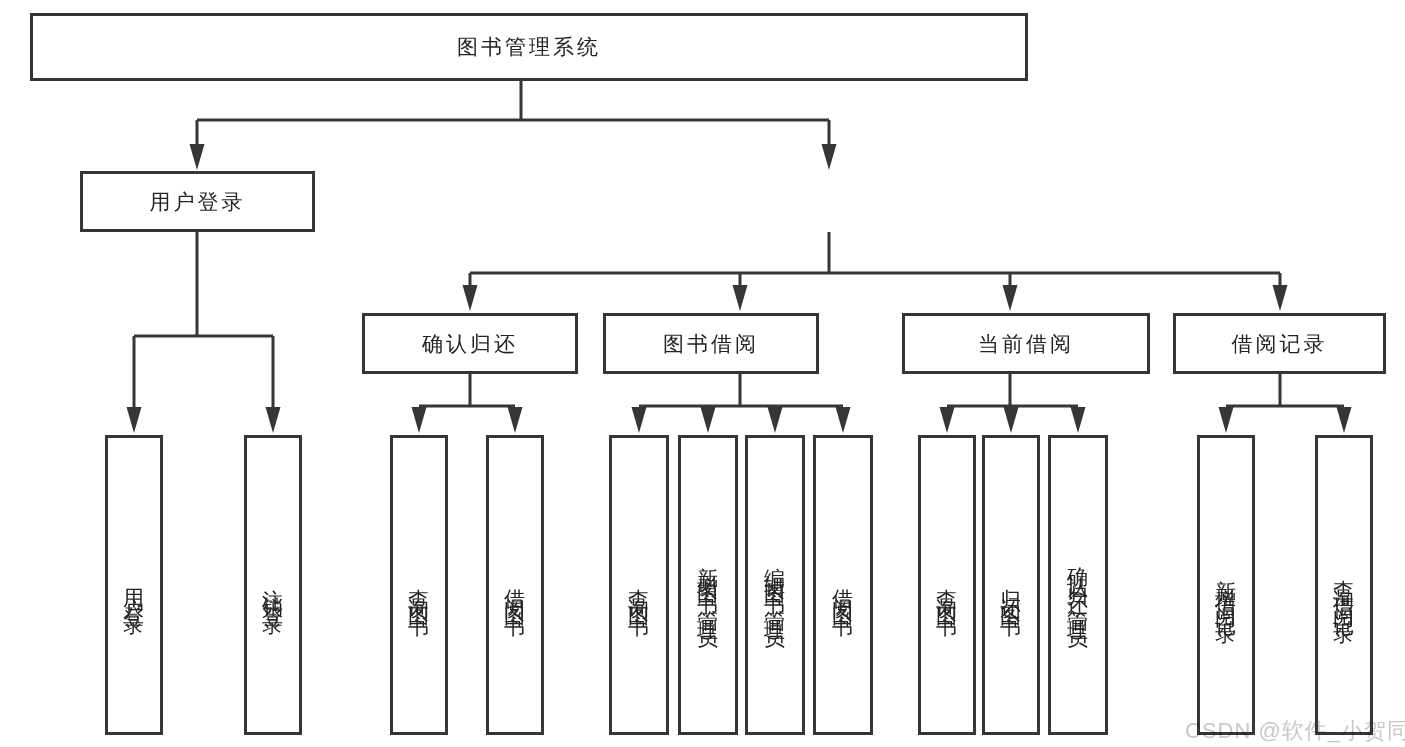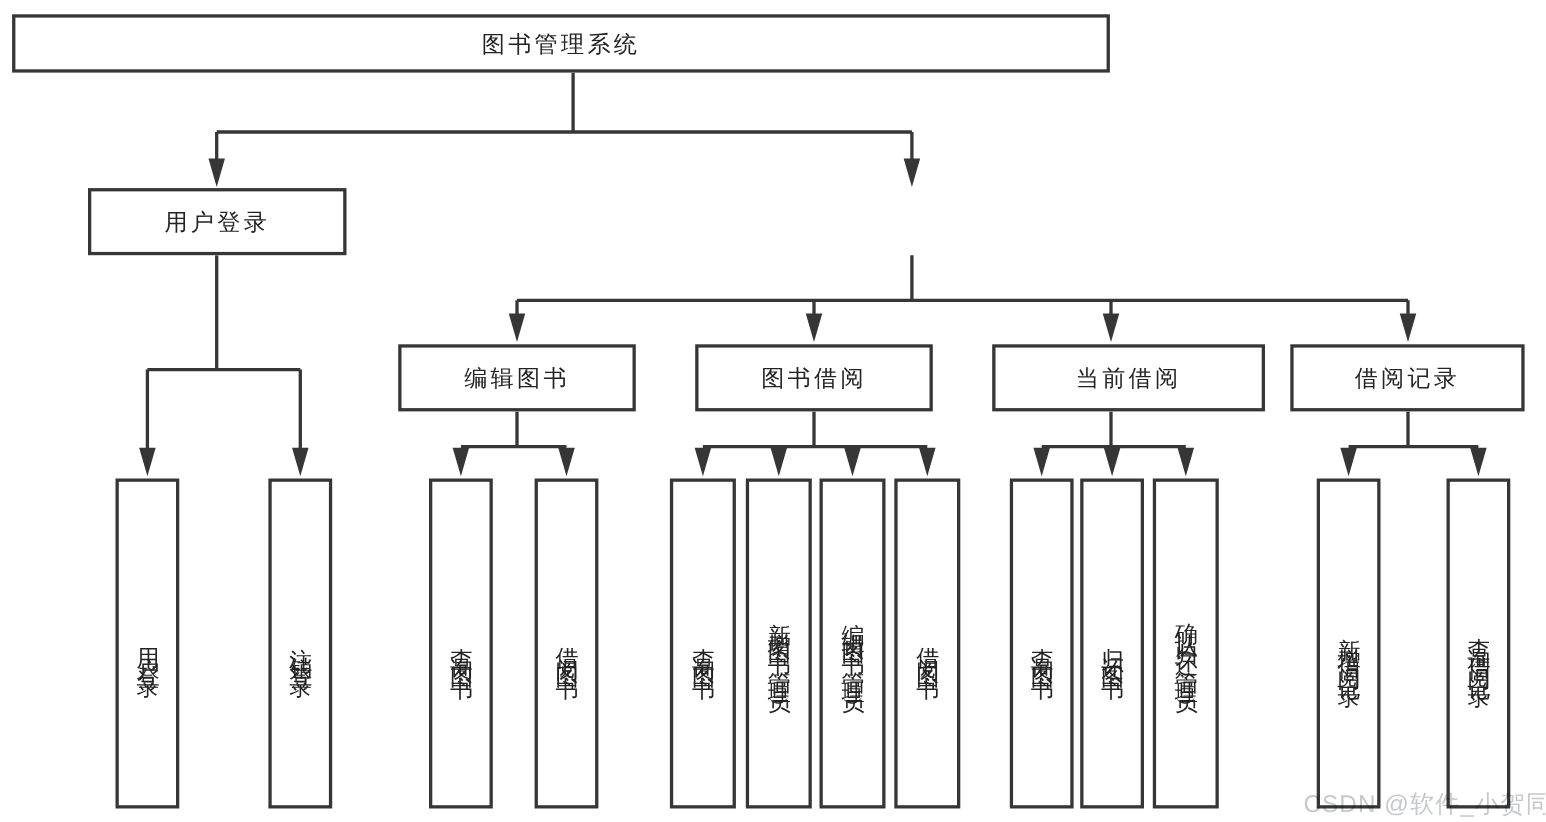--- a/index.html
+++ b/index.html
@@ -16,25 +16,25 @@
     position:absolute;z-index:2;box-sizing:border-box;top:435px;height:300px;
     border:3px solid #363636;background:#ffffff;
     display:flex;align-items:center;justify-content:center;
   }
   .vt{
     writing-mode:vertical-rl;text-orientation:mixed;
     font-size:21px;line-height:1;letter-spacing:0.42em;
     padding-top:9px;white-space:nowrap;
   }
   
-  #b-root   {left:11px;  top:13px;  width:998px; height:53px;}
+  #b-root   {left:30px;  top:13px;  width:998px; height:68px;}
   #b-user   {left:80px;  top:171px; width:235px; height:61px;}
   #b-mgmt   {left:711px; top:171px; width:236px; height:61px;}
   #b-new    {left:362px; top:313px; width:216px; height:61px;}
-  #b-borrow {left:632px; top:313px; width:216px; height:61px;}
+  #b-borrow {left:603px; top:313px; width:216px; height:61px;}
   #b-current{left:902px; top:313px; width:248px; height:61px;}
   #b-record {left:1173px;top:313px; width:213px; height:61px;}
   
   #l-1a{left:105px; width:58px;}
   #l-1b{left:244px; width:58px;}
   #l-2a{left:390px; width:58px;}
   #l-2b{left:486px; width:58px;}
   #l-3a{left:609px; width:60px;}
   #l-3b{left:678px; width:60px;}
   #l-3c{left:745px; width:60px;}
@@ -97,21 +97,21 @@
 
   <div id="b-root" class="box">
     <span>图书管理系统</span>
   </div>
 
   <div id="b-user" class="box">
     <span>用户登录</span>
   </div>
 
   <div id="b-new" class="box">
-    <span>编辑图书</span>
+    <span>确认归还</span>
   </div>
   <div id="b-borrow" class="box">
     <span>图书借阅</span>
   </div>
   <div id="b-current" class="box">
     <span>当前借阅</span>
   </div>
   <div id="b-record" class="box">
     <span>借阅记录</span>
   </div>

